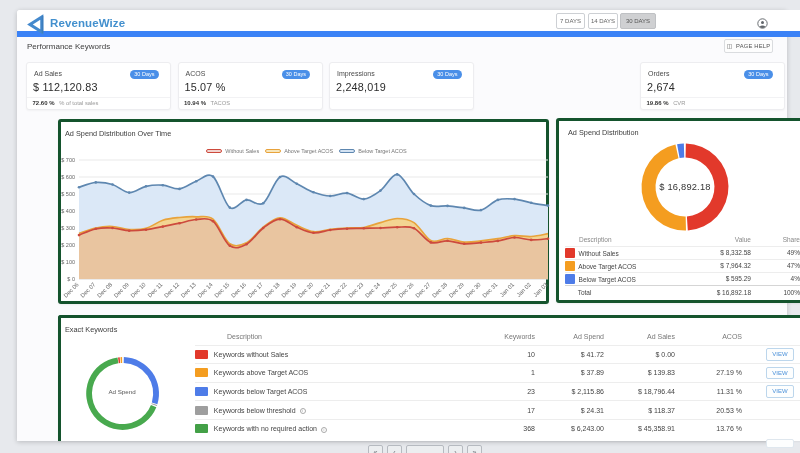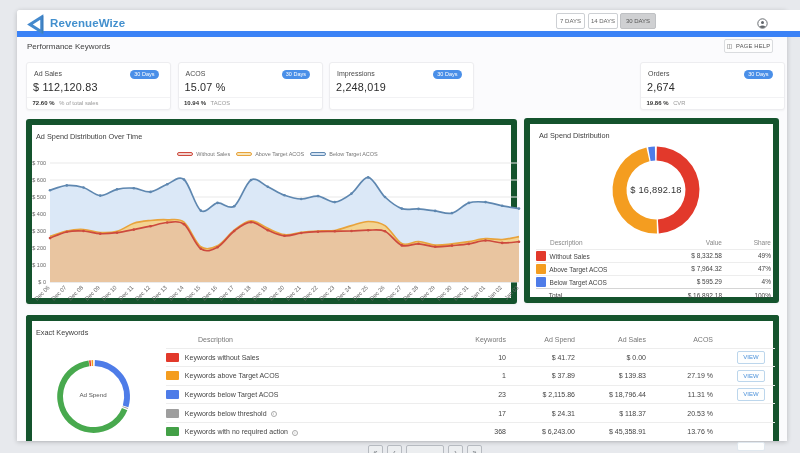--- a/index.html
+++ b/index.html
@@ -17,21 +17,21 @@
 .usericon { position:absolute; left:740px; top:8px; }
 .ptitle { position:absolute; left:10px; top:32px; font-size:8px; color:#3c3c3c; }
 .pagehelp { position:absolute; left:707px; top:29px; width:49px; height:14px; border:1px solid #dadcdf; background:#fdfdfd; border-radius:2px; font-size:5.8px; color:#555; text-align:center; line-height:13px; letter-spacing:0.2px; }
 .kpi { position:absolute; top:51.5px; width:145px; height:48px; background:#fff; border:1px solid #ededf0; border-radius:3px; box-shadow:0 1px 2px rgba(0,0,0,0.04); }
 .kpi .lab { position:absolute; left:7px; top:7px; font-size:7px; color:#4a4a4a; }
 .kpi .badge { position:absolute; right:11.5px; top:7.5px; height:8.5px; border-radius:4.5px; background:#4a8fe8; color:#fff; font-size:5.5px; line-height:8.5px; padding:0 4px; }
 .kpi .val { position:absolute; left:6px; top:18.5px; font-size:10.8px; color:#2b2b2b; letter-spacing:0.2px; }
 .kpi .divl { position:absolute; left:0; top:34.5px; width:100%; height:1px; background:#f2f2f4; }
 .kpi .sub { position:absolute; left:5.5px; top:37.5px; font-size:5.8px; color:#999; }
 .kpi .sub b { color:#333; font-size:6px; margin-right:3px; }
-.card { position:absolute; background:#fff; border:6px solid #14532d; border-radius:3px; box-shadow:0 1px 2px rgba(0,0,0,0.05); }
+.card { position:absolute; background:#fff; border:3px solid #14532d; border-radius:3px; box-shadow:0 1px 2px rgba(0,0,0,0.05);margin-left:32px; }
 .c1 { left:9px; top:109px; width:491px; height:185px; }
 .c2 { left:507px; top:108px; width:255px; height:185px; }
 .c3 { left:9px; top:305px; width:753px; height:126px; border-bottom:none; border-radius:3px 3px 0 0; }
 .ctitle { position:absolute; left:4px; top:7px; font-size:7.3px; color:#3d3d3d; }
 .legend { position:absolute; left:0; top:26px; width:491px; text-align:center; font-size:0; }
 .litem { display:inline-block; font-size:5.5px; color:#777; margin:0 3px; }
 .lsw { display:inline-block; width:16px; height:4.5px; border-radius:2px; margin-right:3px; }
 .lr { border:1.5px solid #cd4a3d; background:#f2d3cf; }
 .lo { border:1.5px solid #e8a33c; background:#f7e6bb; }
 .lb { border:1.5px solid #5e87b0; background:#d4e3f3; }

